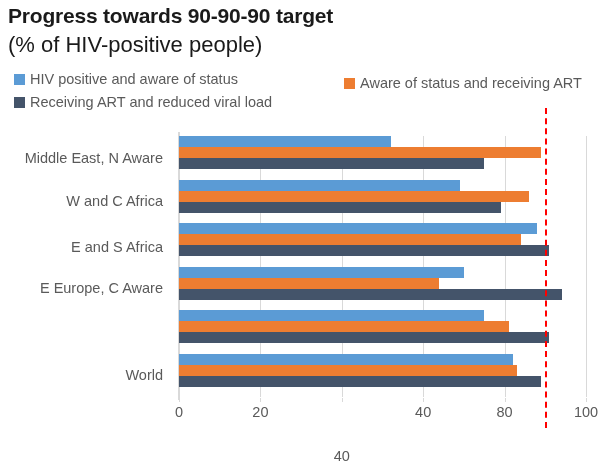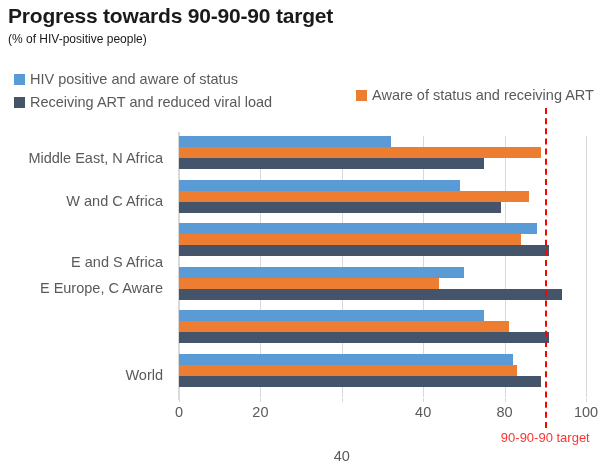--- a/index.html
+++ b/index.html
@@ -31,42 +31,42 @@
     font-size: 21px;
     font-weight: bold;
     color: #1a1a1a;
     letter-spacing: -0.2px;
     white-space: nowrap;
   }
   .subtitle {
     position: absolute;
     left: 8px;
     top: 32px;
-    font-size: 12px;
+    font-size: 22px;
     font-weight: normal;
     color: #1a1a1a;
     white-space: nowrap;
   }
 
   
   .legend {
     position: absolute;
     left: 14px;
     top: 72px;
     width: 590px;
     height: 46px;
   }
   .legend-item {
     position: absolute;
     display: flex;
     align-items: center;
     white-space: nowrap;
   }
   .legend-item.li0 { left: 0px;   top: 0px; }
-  .legend-item.li1 { left: 330px; top: 16px; margin-left: 12px; }
+  .legend-item.li1 { left: 330px; top: 4px; }
   .legend-item.li2 { left: 0px;   top: 23px; }
   .legend-swatch {
     width: 11px;
     height: 11px;
     flex: 0 0 auto;
     margin-right: 5px;
   }
   .legend-label {
     font-size: 14.5px;
     color: #5a5a5a;
@@ -193,23 +193,23 @@
       <span class="legend-swatch" style="background: rgb(237, 125, 49);"></span>
       <span class="legend-label">Aware of status and receiving ART</span>
     </div>
     <div class="legend-item li2">
       <span class="legend-swatch" style="background: rgb(68, 84, 106);"></span>
       <span class="legend-label">Receiving ART and reduced viral load</span>
     </div>
   </div>
 
   <div class="cat-labels">
-      <div class="cat-label" style="top: 0px;">Middle East, N Africa</div>
+      <div class="cat-label" style="top: 0px;">Middle East, N Aware</div>
       <div class="cat-label" style="top: 43.5px;">W and C Africa</div>
-      <div class="cat-label" style="top: 104px; padding-left: 40px;">E and S Africa</div>
+      <div class="cat-label" style="top: 89px; padding-left: 40px;">E and S Africa</div>
       <div class="cat-label" style="top: 130.5px;">E Europe, C Aware</div>
       <div class="cat-label" style="top: 217.5px;">World</div>
     </div>
 
   <div class="plot">
     <div class="axis-line"></div>
   <div class="gridline" style="left: 0px;"></div>
       <div class="gridline" style="left: 81.4px;"></div>
       <div class="gridline" style="left: 162.8px;"></div>
       <div class="gridline" style="left: 244.2px;"></div>
@@ -256,15 +256,14 @@
       <div class="xtick-label" style="left: 162.8px; margin-top: 44px;">40</div>
       <div class="xtick-mark" style="left: 244.2px;"></div>
       <div class="xtick-label" style="left: 244.2px;">40</div>
       <div class="xtick-mark" style="left: 325.6px;"></div>
       <div class="xtick-label" style="left: 325.6px;">80</div>
       <div class="xtick-mark" style="left: 407px;"></div>
       <div class="xtick-label" style="left: 407px;">100</div>
     </div>
 
   <div class="target-line" style="left: 545.3px; border-left-color: rgb(255, 0, 0);"></div>
-  <div class="target-label" style="left: 545.3px;">90-90-90 target</div>
 
 </div>
 
 </body></html>

